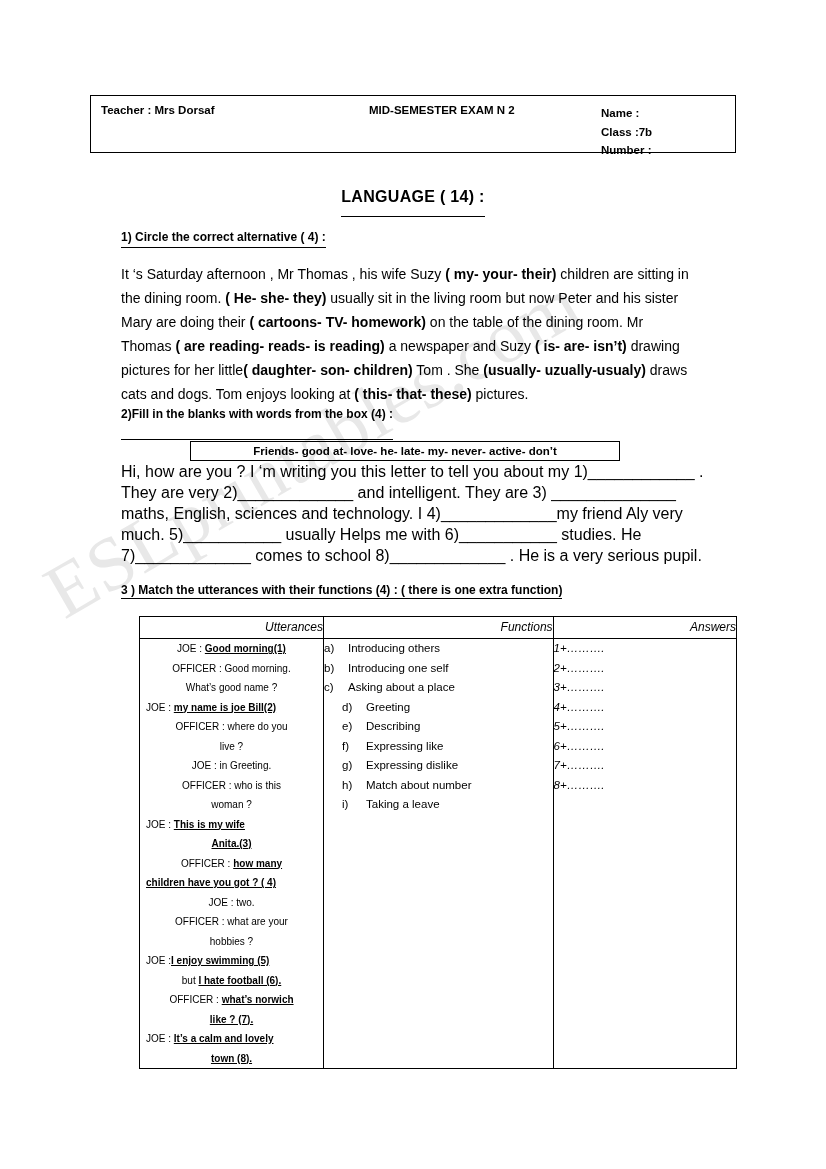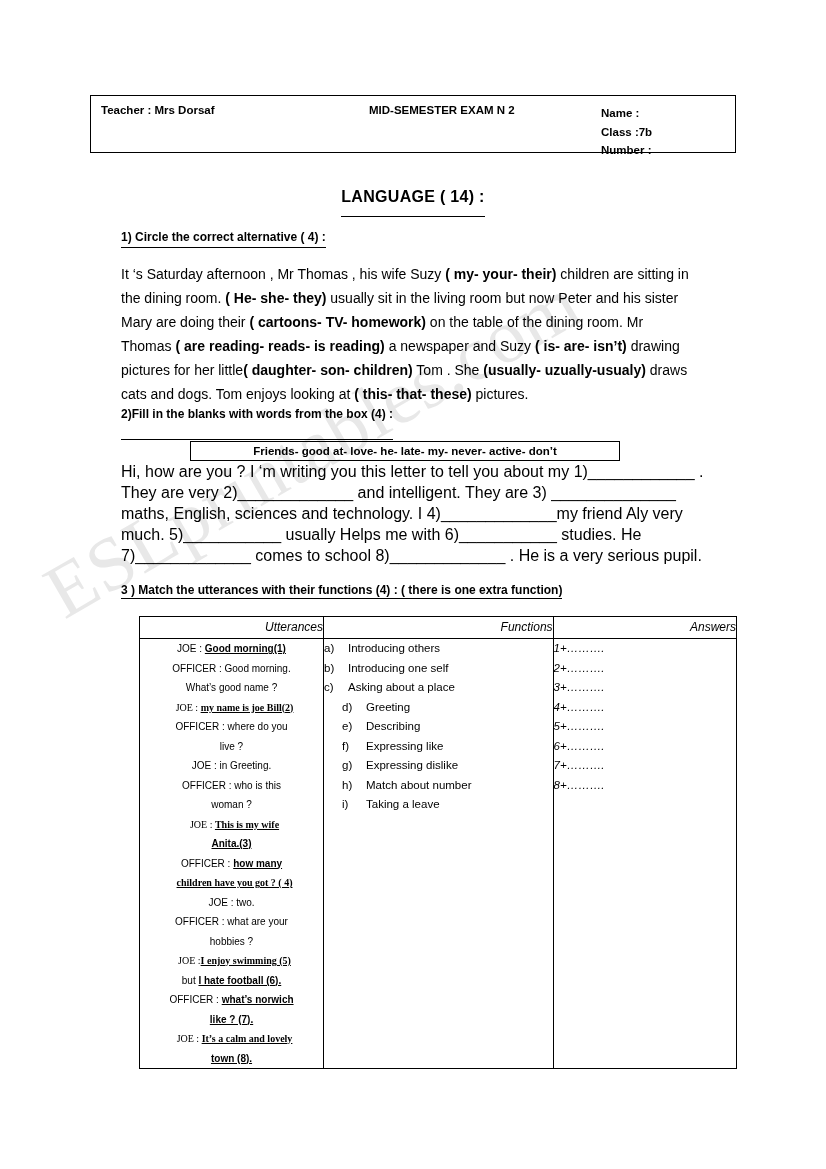--- a/index.html
+++ b/index.html
@@ -166,21 +166,21 @@
   .col-utt { width: 196px; }
   .col-fun { width: 242px; margin-left: 24px; }
   .col-ans { width: 196px; }
 
   .utt-cell { padding: 5px 6px 10px 6px; }
   .utt-line {
     text-align: center;
     line-height: 19.5px;
     font-size: 10px;
   }
-  .utt-line.left { text-align: center; padding-left: 6px; font-family: Liberation Serif, serif; }
+  .utt-line.left { text-align: left; padding-left: 6px; }
   .utt-line .bu { font-weight: bold; text-decoration: underline; }
 
   .fun-cell { padding: 5px 6px 10px 10px; }
   .fun-line {
     line-height: 19.5px;
     font-size: 11.5px;
     display: flex;
   }
   .fun-line .lbl { width: 24px; display: inline-block; text-align: left; }
   .fun-line.ind { padding-left: 18px; }

